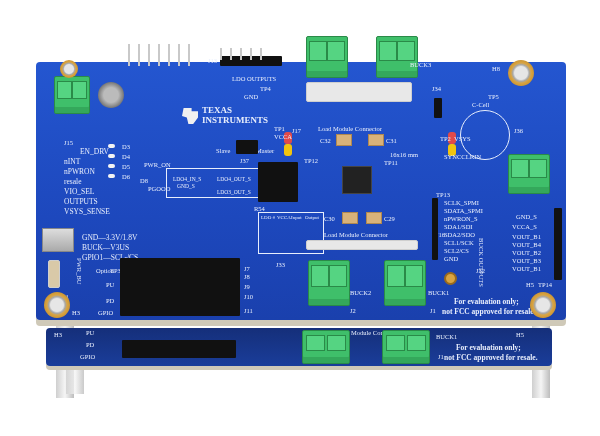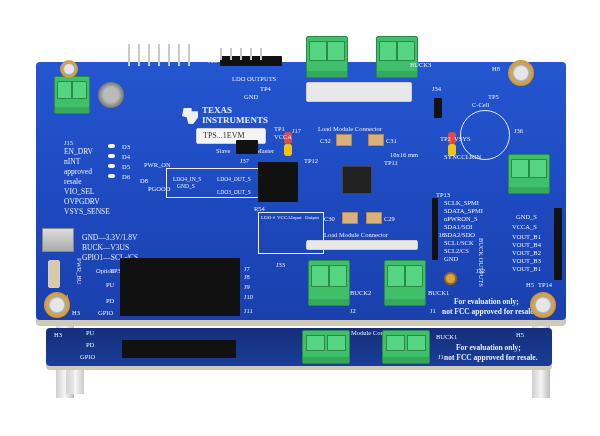--- a/index.html
+++ b/index.html
@@ -61,31 +61,28 @@
   </div>
   <div class="terminal" style="left:302px;top:330px;width:46px;height:32px;"></div>
   <div class="terminal" style="left:382px;top:330px;width:46px;height:32px;"></div>
   <div class="header" style="left:122px;top:340px;width:114px;height:18px;"></div>
 
   <div class="pcb pcb-top">
 
     <div class="ti-logo" style="left:146px;top:46px;"></div>
     <div class="silk big" style="left:166px;top:44px;">TEXAS</div>
     <div class="silk big" style="left:166px;top:54px;text-align:right;">INSTRUMENTS</div>
-    <div class="white-box" style="left:160px;top:66px;width:68px;height:14px;">
-      <span class="silk" style="color:#333;left:6px;top:3px;font-size:8px;">TPS...1EVM</span>
-    </div>
 
     <div class="silk" style="left:28px;top:78px;">J15</div>
-    <div class="silk med" style="left:28px;top:86px;">EN_DRV</div>
+    <div class="silk med" style="left:44px;top:86px;">EN_DRV</div>
     <div class="silk med" style="left:28px;top:96px;">nINT</div>
-    <div class="silk med" style="left:28px;top:106px;">approved</div>
+    <div class="silk med" style="left:28px;top:106px;">nPWRON</div>
     <div class="silk med" style="left:28px;top:116px;">resale</div>
     <div class="silk med" style="left:28px;top:126px;">VIO_SEL</div>
-    <div class="silk med" style="left:28px;top:136px;">OVPGDRV</div>
+    <div class="silk med" style="left:28px;top:136px;">OUTPUTS</div>
     <div class="silk med" style="left:28px;top:146px;">VSYS_SENSE</div>
 
     <div class="led" style="left:72px;top:82px;"></div>
     <div class="led" style="left:72px;top:92px;"></div>
     <div class="led" style="left:72px;top:102px;"></div>
     <div class="led" style="left:72px;top:112px;"></div>
     <div class="silk" style="left:86px;top:82px;">D3</div>
     <div class="silk" style="left:86px;top:92px;">D4</div>
     <div class="silk" style="left:86px;top:102px;">D5</div>
     <div class="silk" style="left:86px;top:112px;">D6</div>

